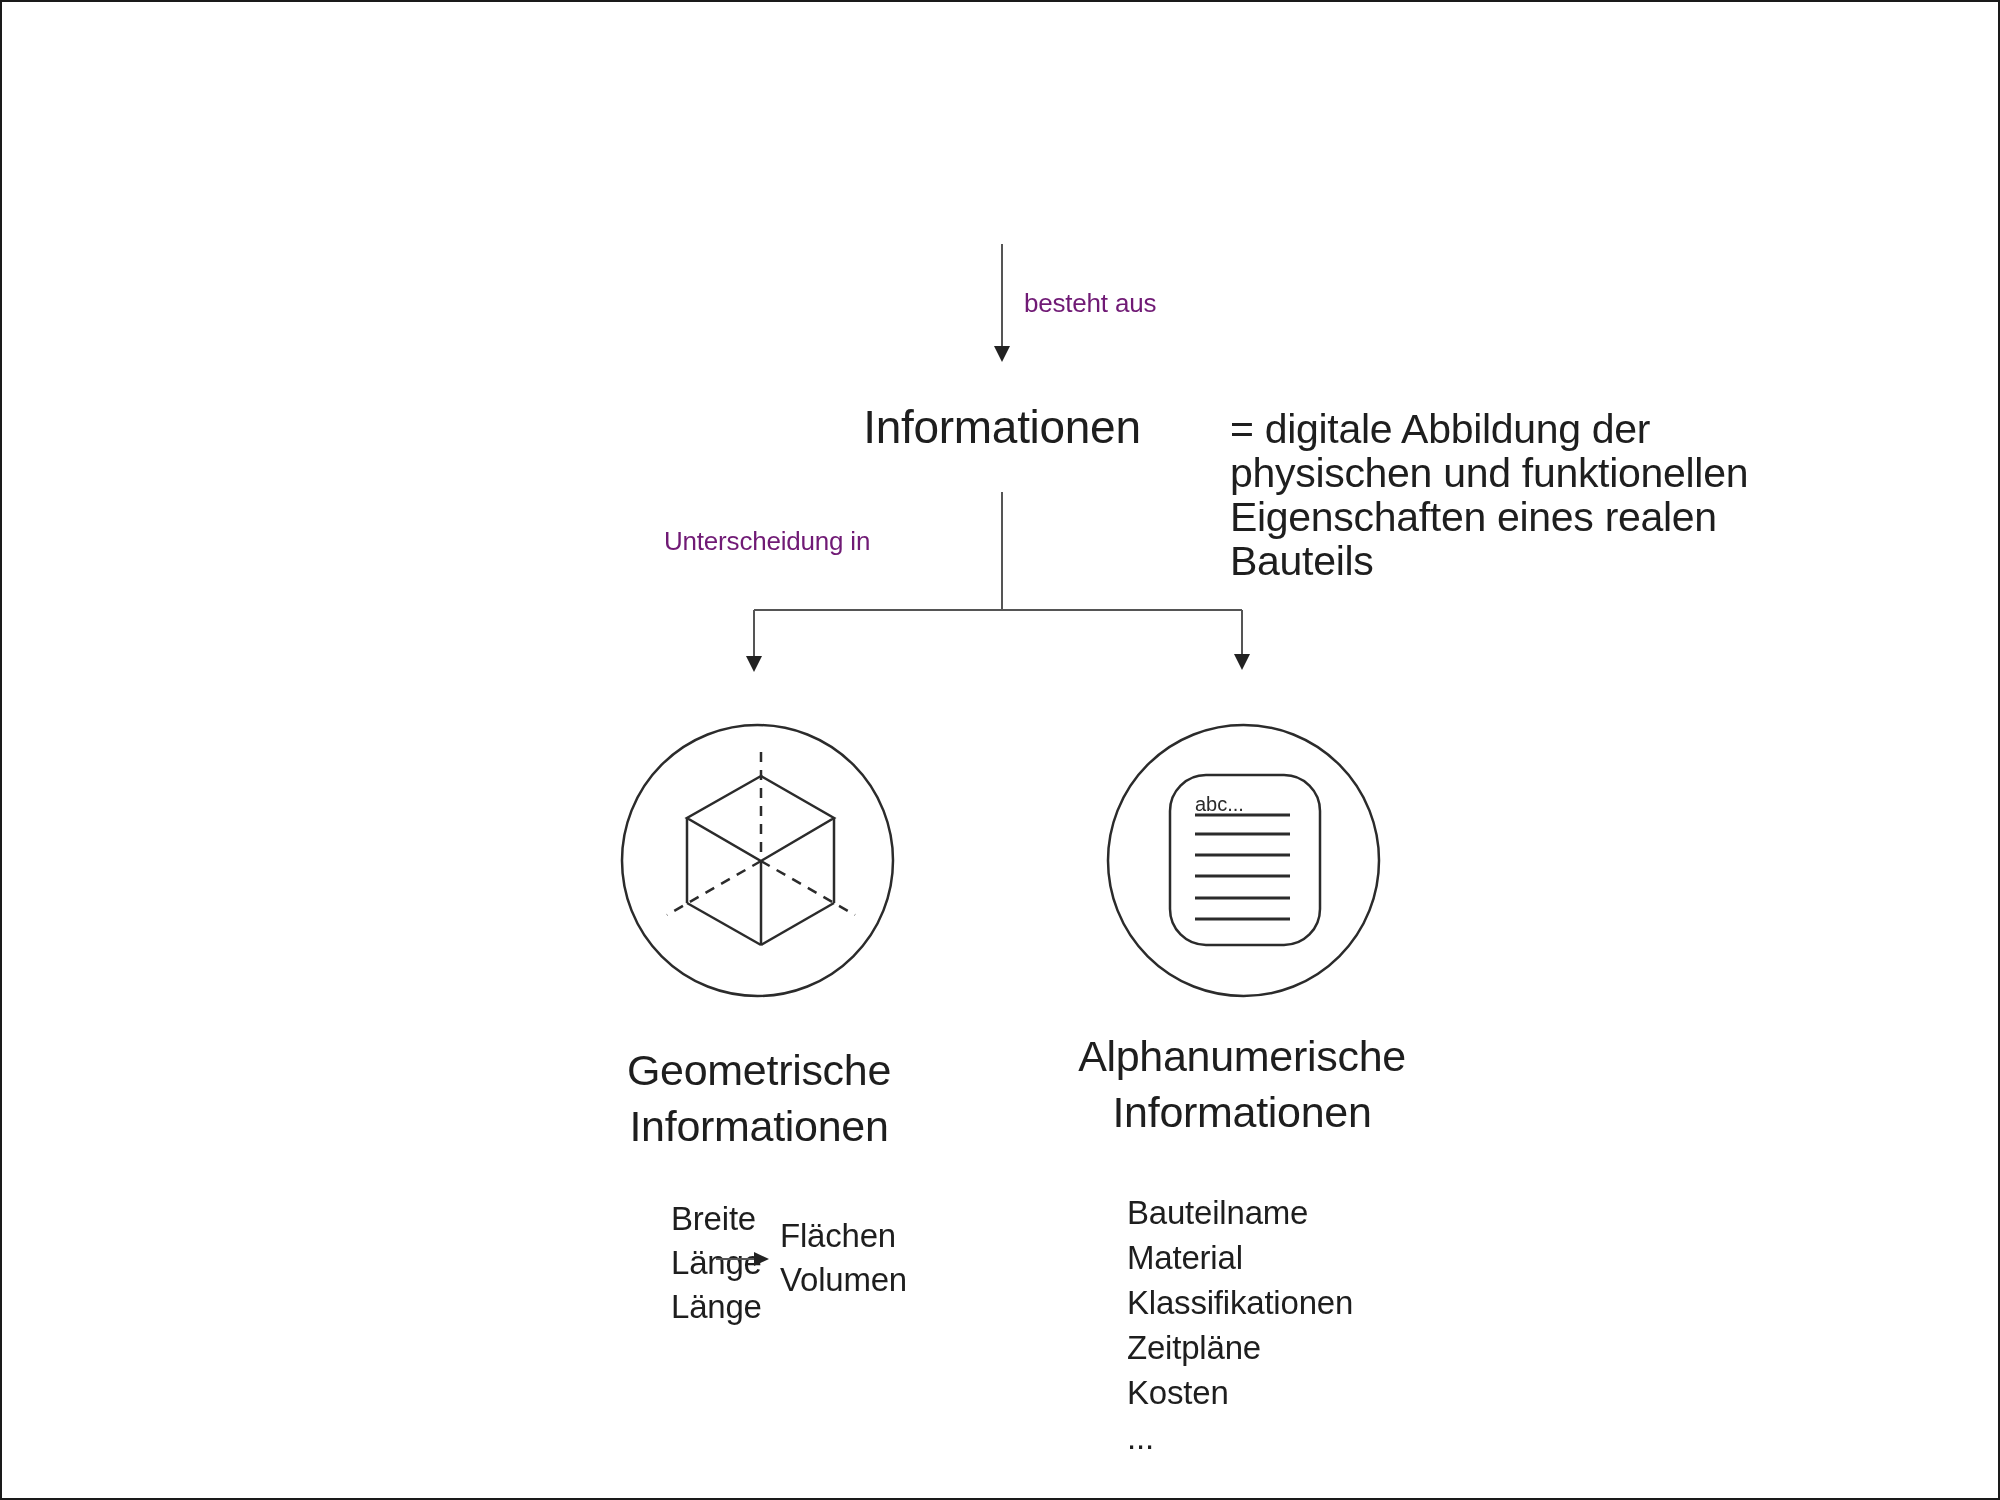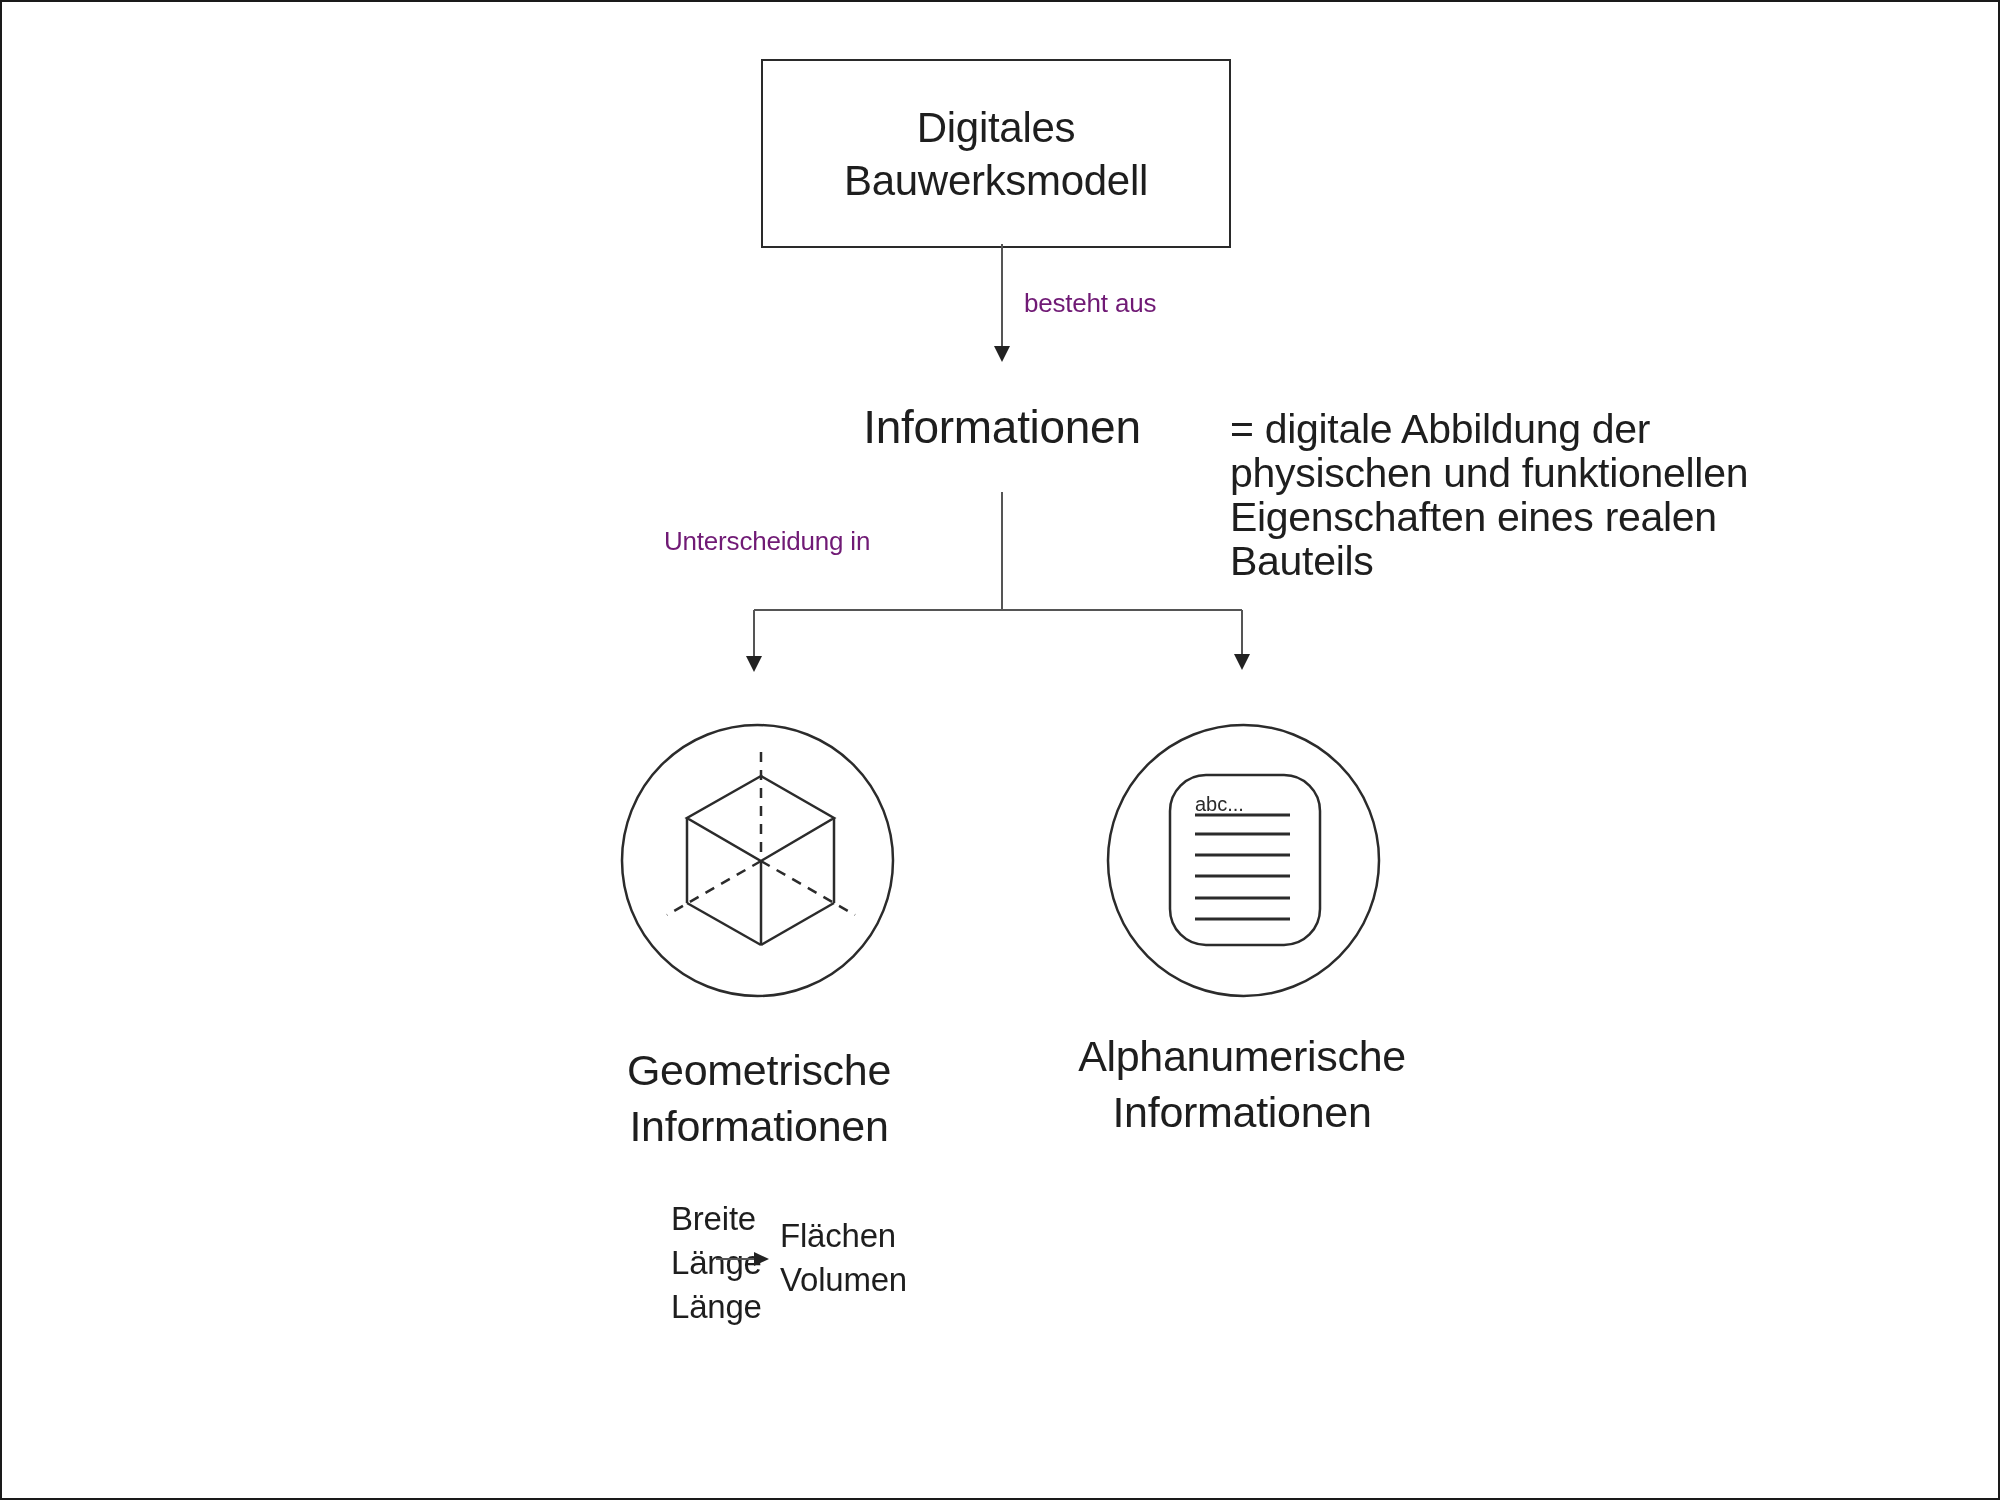--- a/index.html
+++ b/index.html
@@ -37,24 +37,20 @@
   svg{display:block;}
   .ln{stroke:#555;stroke-width:2;fill:none;}
   .hd{fill:#222;stroke:none;}
   .shape{stroke:#2b2b2b;fill:none;}
 </style>
 </head>
 <body>
 
 <div id="canvas">
 
-  <div id="root-box" class="abs pre ctr">
-    <span>Digitales
-Bauwerksmodell</span>
-  </div>
 
   <svg class="abs" style="left:990px;top:242px;" width="20" height="120" viewBox="0 0 20 120">
     <line class="ln" x1="10" y1="0" x2="10" y2="104"></line>
     <polygon class="hd" points="2,102 18,102 10,118"></polygon>
   </svg>
   <div id="besteht-aus-label" class="abs edge-label">besteht aus</div>
 
   <div id="model-title" class="abs ctr">Informationen</div>
   <div id="model-def" class="abs pre">= digitale Abbildung der
 physischen und funktionellen
@@ -108,14 +104,22 @@
     </div>
   <svg class="abs" style="left:708px;top:1246px;" width="64" height="22" viewBox="0 0 64 22">
     <line class="ln" x1="6" y1="11" x2="44" y2="11"></line>
     <polygon class="hd" points="44,4 44,18 59,11"></polygon>
   </svg>
   <div id="geo-derived" class="abs small-list">
       <div>Flächen</div>
       <div>Volumen</div>
     </div>
 
+  <div id="alpha-attrs" class="abs small-list">
+      <div>Bauteilname</div>
+      <div>Material</div>
+      <div>Klassifikationen</div>
+      <div>Zeitpläne</div>
+      <div>Kosten</div>
+      <div>...</div>
+    </div>
 
 </div>
 
 </body></html>

